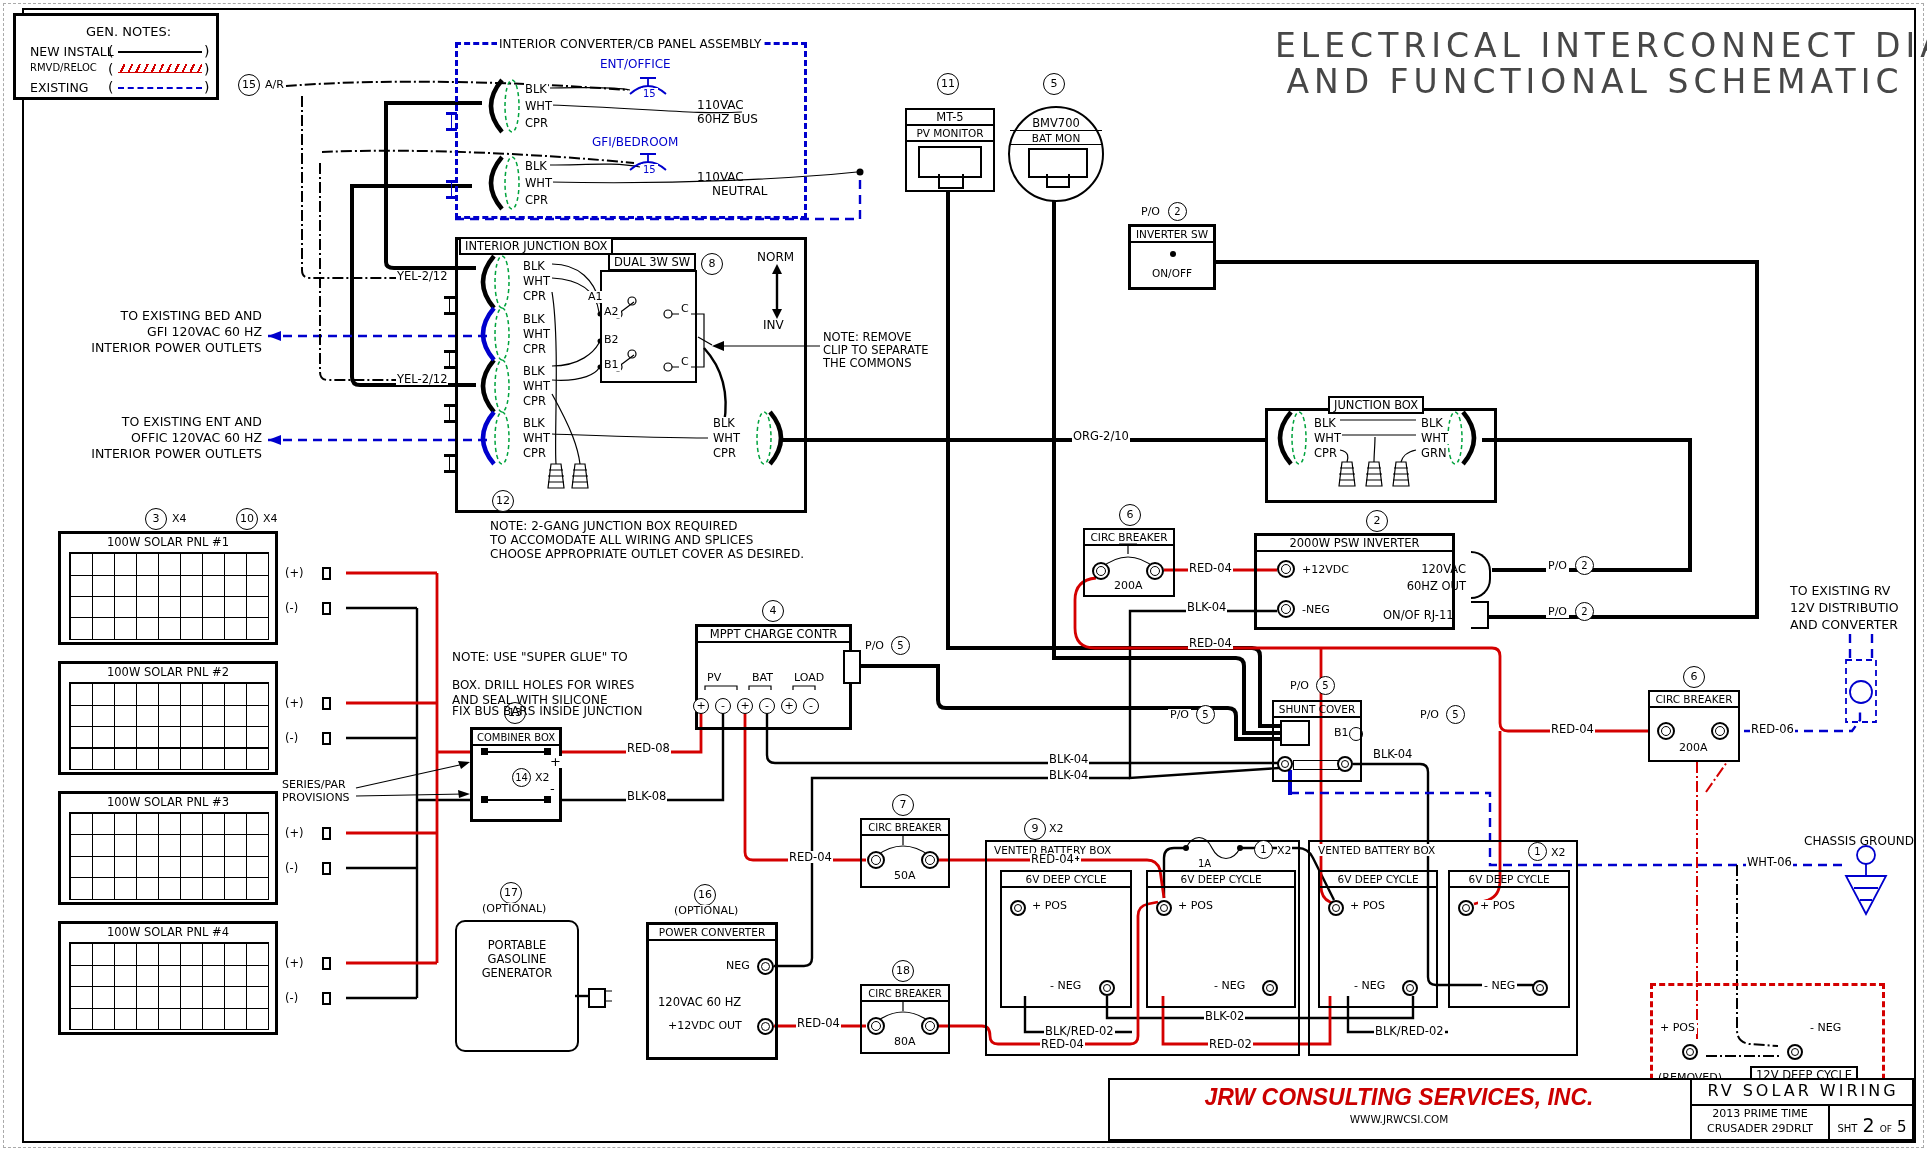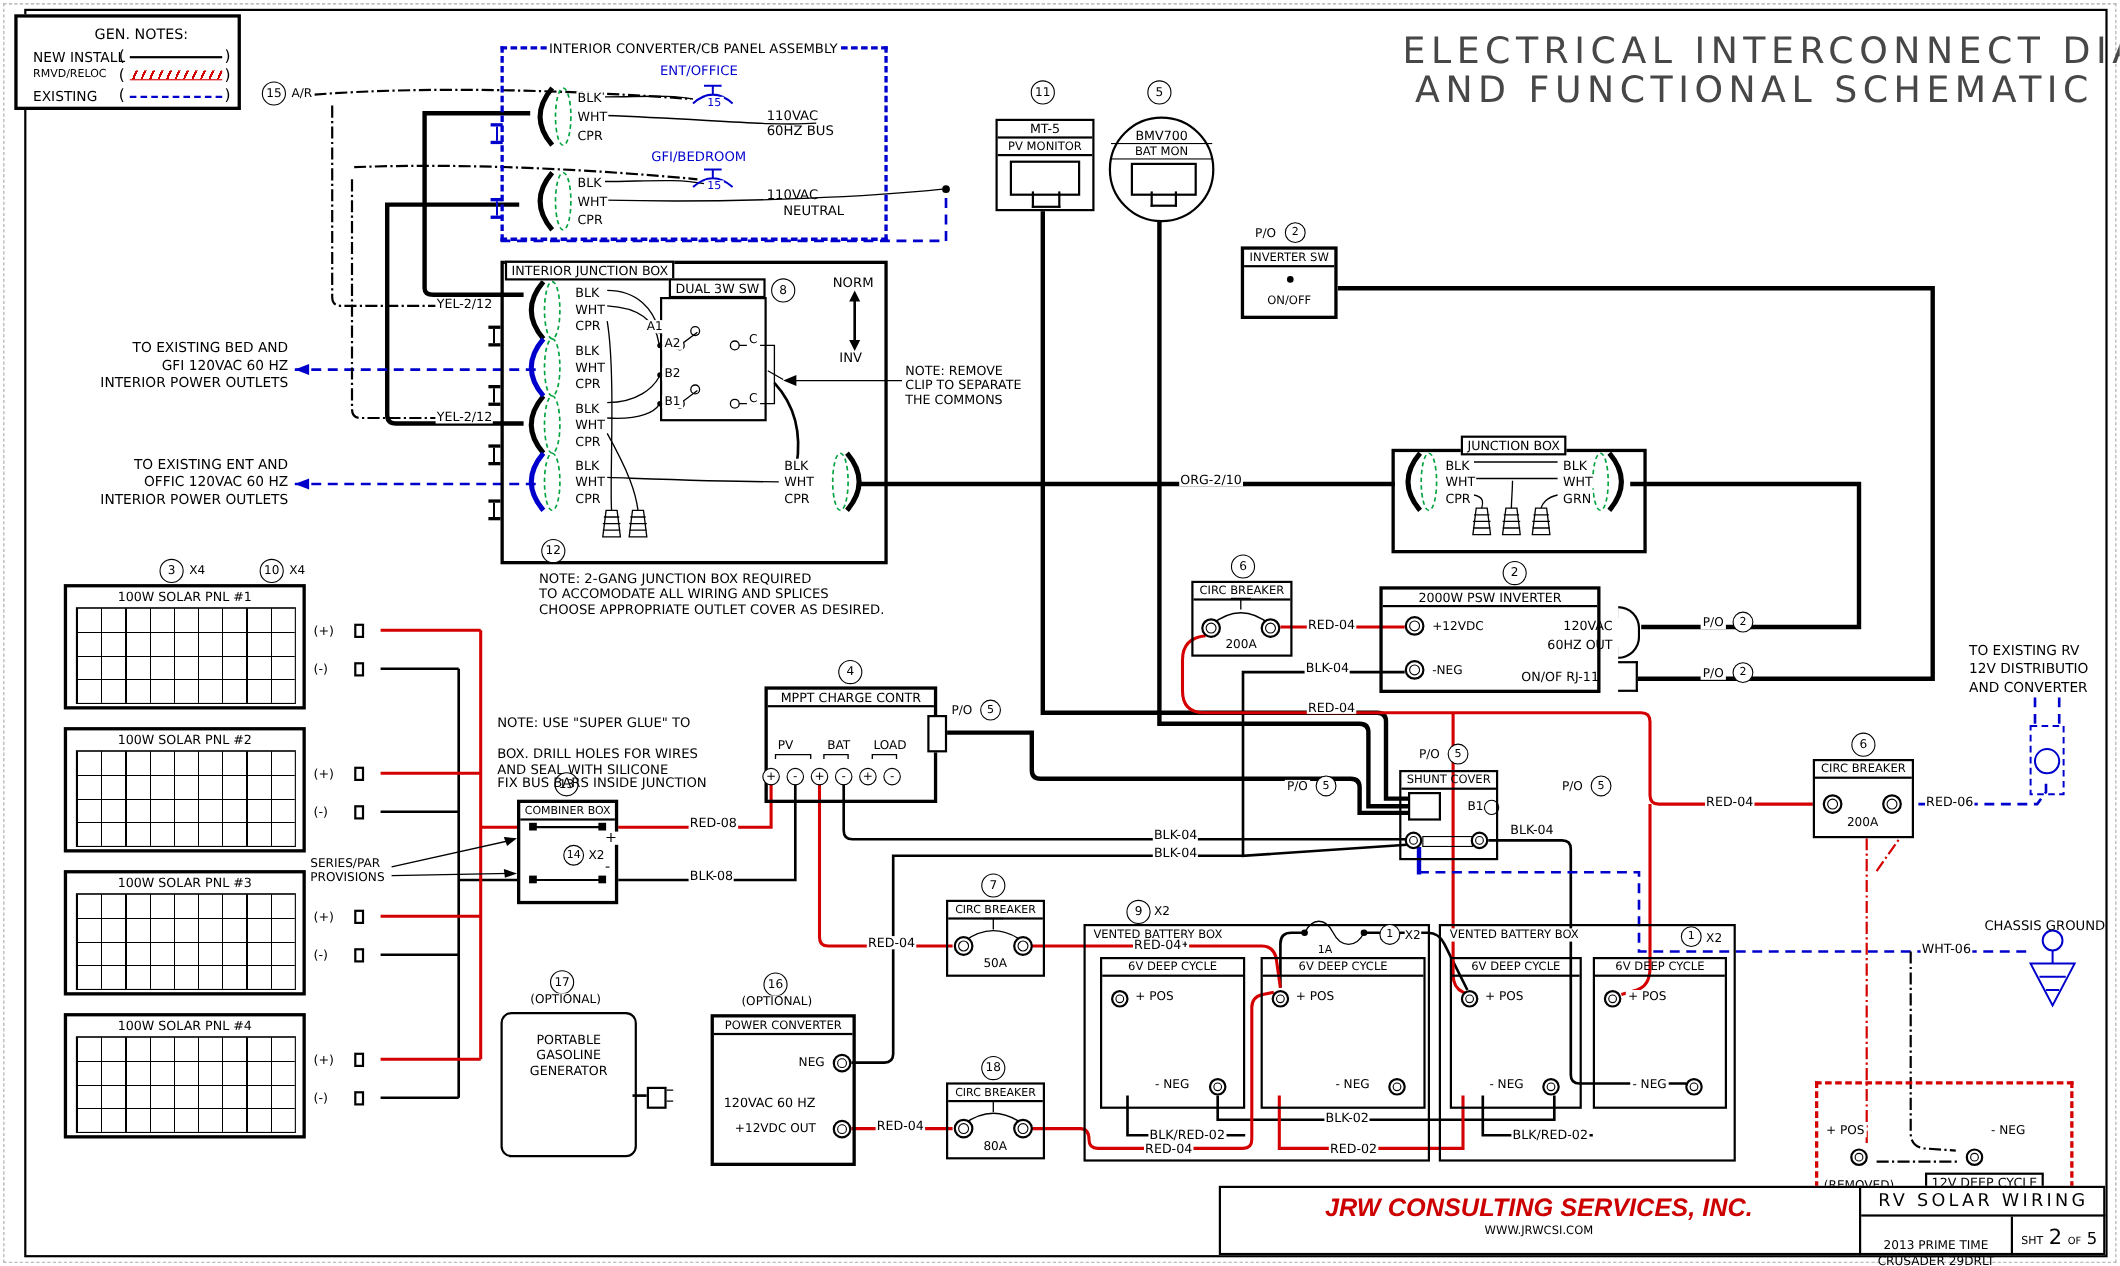--- a/index.html
+++ b/index.html
@@ -606,21 +606,21 @@
 <div class="wc" style="left:1750px;top:723px">RED-06</div>
 <div class="note" style="left:1804px;top:834px;font-size:12px">CHASSIS GROUND</div>
 <div class="wc" style="left:1746px;top:856px">WHT-06</div>
 
 <div class="abs" style="left:1108px;top:1078px;width:806px;height:63px;border:2.5px solid #000;box-sizing:border-box;background:#fff"></div>
 <div class="abs" style="left:1108px;top:1078px;width:584px;height:63px;border-right:2.5px solid #000;box-sizing:border-box">
   <div style="text-align:center;margin-top:6px;font-size:23px;font-weight:bold;font-style:italic;color:#cc0000;font-family:'Liberation Sans',sans-serif">JRW CONSULTING SERVICES, INC.</div>
   <div style="text-align:center;margin-top:2px;font-size:10.5px">WWW.JRWCSI.COM</div>
 </div>
 <div class="abs" style="left:1692px;top:1078px;width:222px;height:28px;border-bottom:2px solid #000;box-sizing:border-box;text-align:center;font-size:16px;letter-spacing:3px;line-height:26px">RV SOLAR WIRING</div>
-<div class="abs" style="left:1692px;top:1106px;width:138px;height:35px;border-right:2px solid #000;box-sizing:border-box;text-align:center;font-size:11px;line-height:15px;padding-top:18px">
+<div class="abs" style="left:1692px;top:1106px;width:138px;height:35px;border-right:2px solid #000;box-sizing:border-box;text-align:center;font-size:11px;line-height:15px;padding-top:0">
   <div>2013 PRIME TIME</div>
   <div>CRUSADER 29DRLT</div>
 </div>
 <div class="abs" style="left:1830px;top:1106px;width:84px;height:35px;text-align:center;padding-top:8px;box-sizing:border-box">
   <span style="font-size:10px">SHT</span>
   <span style="font-size:19px">2</span>
   <span style="font-size:9px">OF</span>
   <span style="font-size:15px">5</span>
 </div>
 

